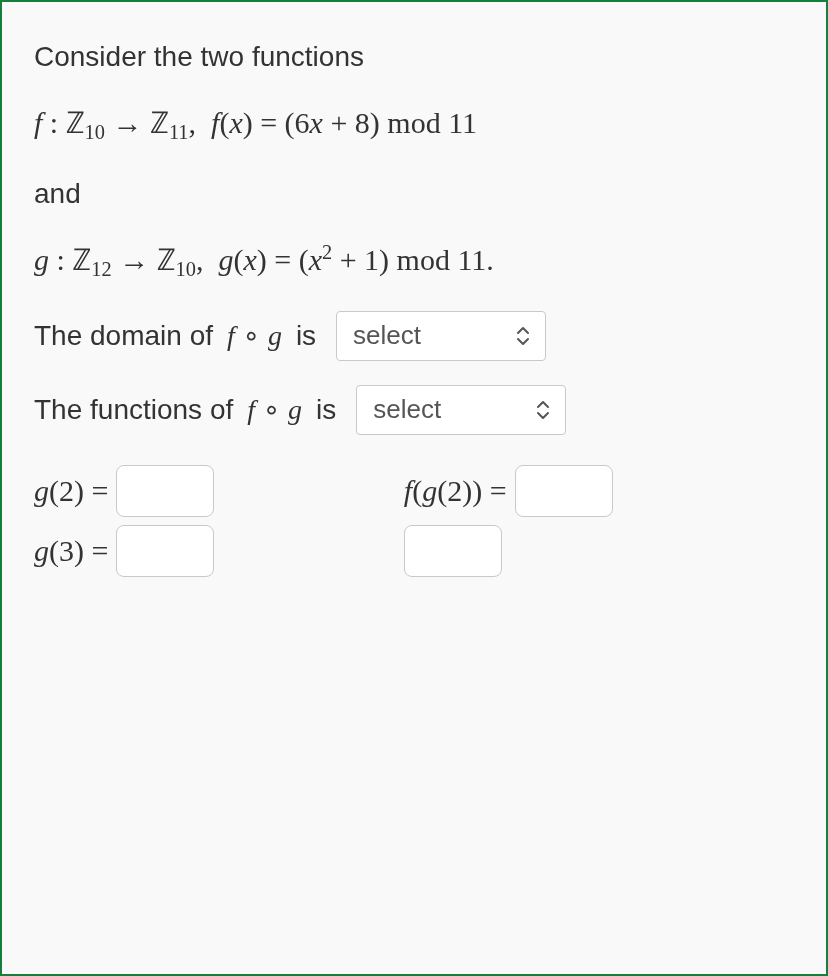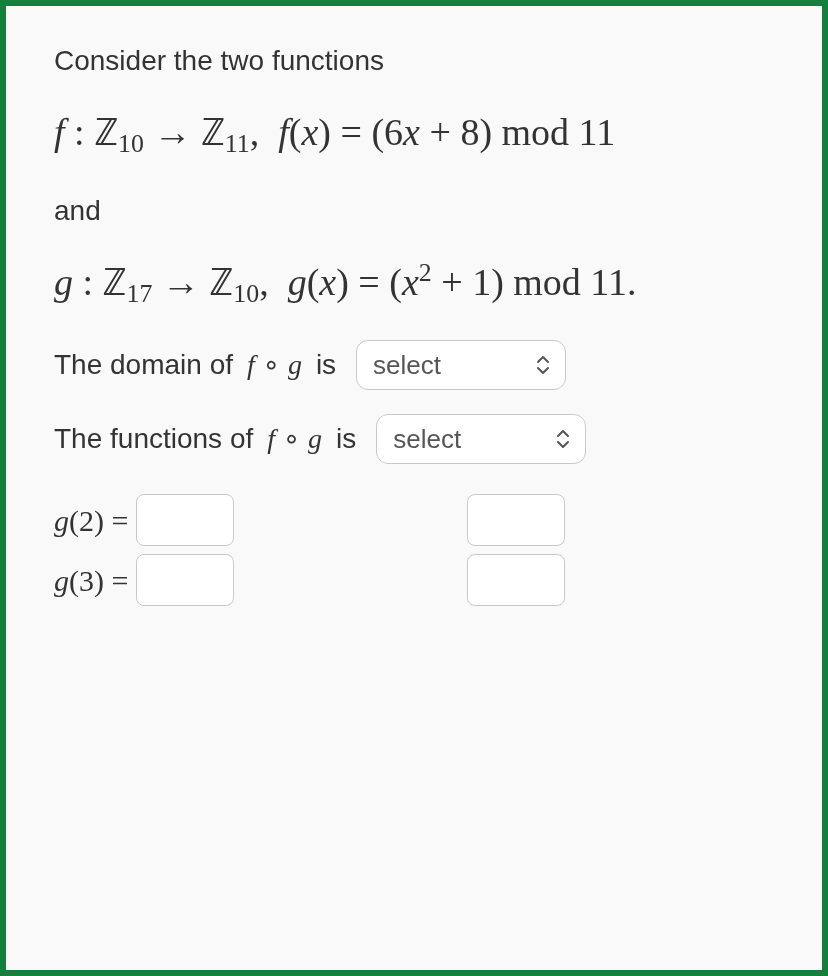--- a/index.html
+++ b/index.html
@@ -7,32 +7,32 @@
     margin: 0;
     padding: 0;
     font-family: Arial, Helvetica, sans-serif;
     background: #f0f0f0;
     width: 828px;
   }
   .container {
     width: 828px;
     min-height: 976px;
     background: #f9f9f9;
-    padding: 34px 32px 34px 48px;
-    border: 6px solid #15803d;
+    padding: 34px 32px 34px 32px;
+    border: 2px solid #15803d;
     color: #333;
     font-size: 28px;
     line-height: 1.5;
   }
   .para {
     margin-bottom: 22px;
   }
   .math-line {
     font-family: "Cambria Math", "Times New Roman", serif;
-    font-size: 38px;
+    font-size: 30px;
     margin-bottom: 26px;
     white-space: nowrap;
   }
   .math {
     font-family: "Cambria Math", "Times New Roman", serif;
     font-style: italic;
   }
   .rm { font-style: normal; }
   .bb {
     font-family: "Cambria Math", "Segoe UI Symbol", "Times New Roman", serif;
@@ -45,21 +45,21 @@
     align-items: center;
     flex-wrap: wrap;
     margin-bottom: 24px;
     gap: 14px;
   }
   .select-box {
     display: inline-flex;
     align-items: center;
     justify-content: space-between;
     border: 1px solid #c9c9c9;
-    border-radius: 12px;
+    border-radius: 4px;
     background: #fff;
     height: 50px;
     padding: 0 14px 0 16px;
     margin-left: 6px;
     font-size: 26px;
     color: #555;
     min-width: 210px;
   }
   .select-box .chev {
     margin-left: 28px;
@@ -101,21 +101,21 @@
 
   <div class="para">Consider the two functions</div>
 
   <div class="math-line">
     <span class="math">f</span><span class="rm"> : </span><span class="bb">ℤ</span><sub>10</sub><span class="rm"> → </span><span class="bb">ℤ</span><sub>11</sub><span class="rm">, </span>&nbsp;<span class="math">f</span><span class="rm">(</span><span class="math">x</span><span class="rm">) = (6</span><span class="math">x</span><span class="rm"> + 8) mod 11</span>
   </div>
 
   <div class="para">and</div>
 
   <div class="math-line">
-    <span class="math">g</span><span class="rm"> : </span><span class="bb">ℤ</span><sub>17</sub><span class="rm"> → </span><span class="bb">ℤ</span><sub>10</sub><span class="rm">, </span>&nbsp;<span class="math">g</span><span class="rm">(</span><span class="math">x</span><span class="rm">) = (</span><span class="math">x</span><sup>2</sup><span class="rm"> + 1) mod 11.</span>
+    <span class="math">g</span><span class="rm"> : </span><span class="bb">ℤ</span><sub>12</sub><span class="rm"> → </span><span class="bb">ℤ</span><sub>10</sub><span class="rm">, </span>&nbsp;<span class="math">g</span><span class="rm">(</span><span class="math">x</span><span class="rm">) = (</span><span class="math">x</span><sup>2</sup><span class="rm"> + 1) mod 11.</span>
   </div>
 
 
   <div class="row">
     <span>The domain of </span>
     <span><span class="math">f</span><span class="rm"> ∘ </span><span class="math">g</span></span>
     <span> is</span>
     <div class="select-box">
       <span>select</span>
       <span class="chev">
@@ -143,20 +143,21 @@
   </div>
 
 
   <div class="eval-grid small-gap">
     <div class="pair">
       <span class="lbl"><span class="math">g</span><span class="rm">(2) =</span></span>
       <input class="num-input" type="text" value="" style="">
     </div>
     <div></div>
     <div class="pair">
+      <span class="lbl"><span class="math">f</span><span class="rm">(</span><span class="math">g</span><span class="rm">(2)) =</span></span>
       <input class="num-input" type="text" value="" style="">
     </div>
     <div></div>
     <div class="pair">
       <span class="lbl"><span class="math">g</span><span class="rm">(3) =</span></span>
       <input class="num-input" type="text" value="" style="">
     </div>
     <div></div>
     <div class="pair">
       <input class="num-input" type="text" value="" style="">

